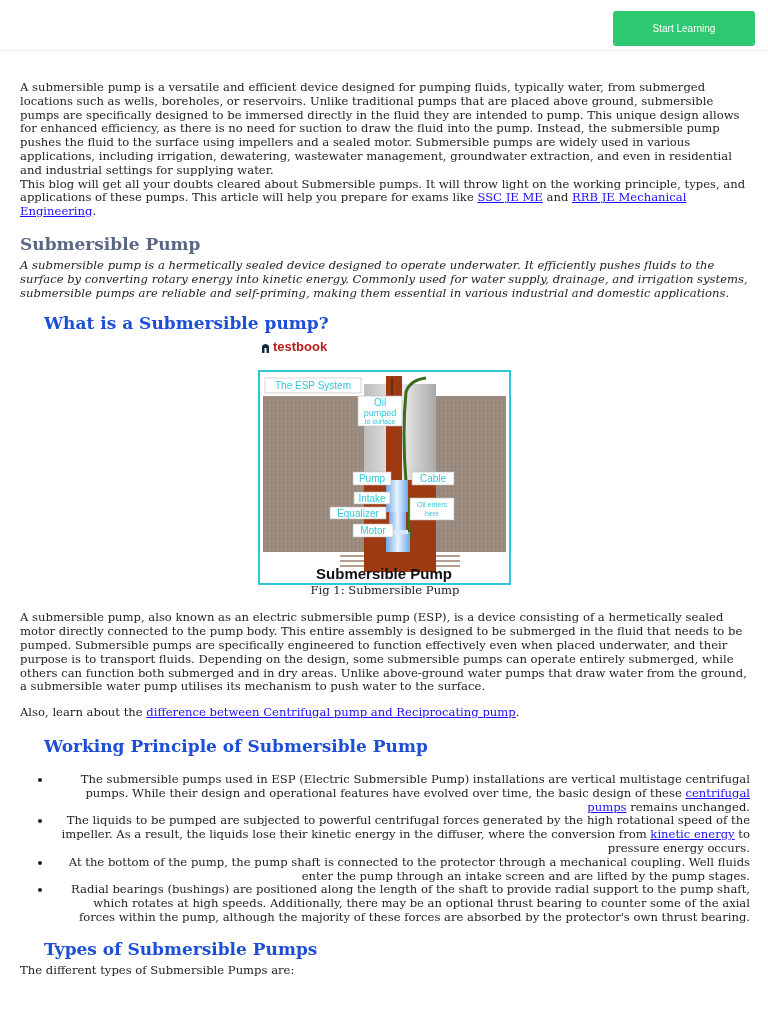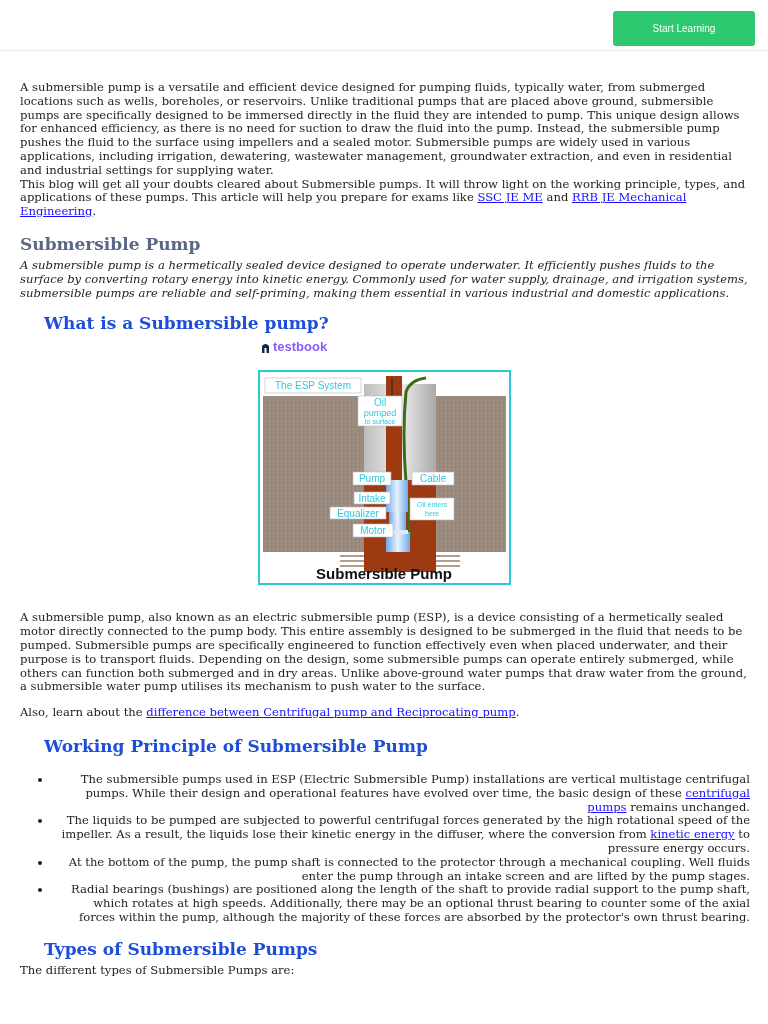--- a/index.html
+++ b/index.html
@@ -35,21 +35,21 @@
 
   h2.sec {
     font-size: 17px; line-height: 20px; font-weight: bold; color: #1d4ed8; margin-left: 24px;
   }
   .h-what { margin-bottom: 6px; }
 
   .figure-wrap { position: relative; width: 730px; height: 272px; }
   .fig-logo {
     position: absolute; left: 241px; top: 0px; height: 16px;
     display: flex; align-items: center; gap: 3px;
-    font-family: "Liberation Sans", sans-serif; font-weight: bold; font-size: 13px; color: #8b5cf6;
+    font-family: "Liberation Sans", sans-serif; font-weight: bold; font-size: 13px; color: #b91c1c;
   }
   .fig-logo .logo-mark { width: 9px; height: 11px; display: inline-block; }
   .fig-frame {
     position: absolute; left: 238px; top: 31px; width: 253px; height: 215px;
     border: 2px solid #2fc7d6; background: #ffffff; overflow: hidden;
   }
   .fig-caption {
     position: absolute; left: 0; top: 245px; width: 730px; text-align: center;
     font-size: 11.6px;
   }
@@ -151,20 +151,21 @@
           <text x="173" y="110">Cable</text>
           <text x="112" y="130">Intake</text>
           <text x="98" y="145">Equalizer</text>
           <text x="172" y="135" font-size="7">Oil enters</text>
           <text x="172" y="144" font-size="7">here</text>
           <text x="113" y="162">Motor</text>
         </g>
         <text x="124" y="207" text-anchor="middle" font-size="15" font-weight="bold" fill="#111">Submersible Pump</text>
       </svg>
     </div>
+    <p class="fig-caption">Fig 1: Submersible Pump</p>
   </div>
 
   <p class="p-esp">A submersible pump, also known as an electric submersible pump (ESP), is a device consisting of a hermetically sealed motor directly connected to the pump body. This entire assembly is designed to be submerged in the fluid that needs to be pumped. Submersible pumps are specifically engineered to function effectively even when placed underwater, and their purpose is to transport fluids. Depending on the design, some submersible pumps can operate entirely submerged, while others can function both submerged and in dry areas. Unlike above-ground water pumps that draw water from the ground, a submersible water pump utilises its mechanism to push water to the surface.</p>
 
   <p class="p-also"><span>Also, learn about the </span><a href="#">difference between Centrifugal pump and Reciprocating pump</a><span>.</span></p>
 
   <h2 class="sec h-working">Working Principle of Submersible Pump</h2>
 
   <ul class="bullets">
     <li><span class="bullet"></span><span>The submersible pumps used in ESP (Electric Submersible Pump) installations are vertical multistage centrifugal pumps. While their design and operational features have evolved over time, the basic design of these </span><a href="#">centrifugal pumps</a><span> remains unchanged.</span></li>

